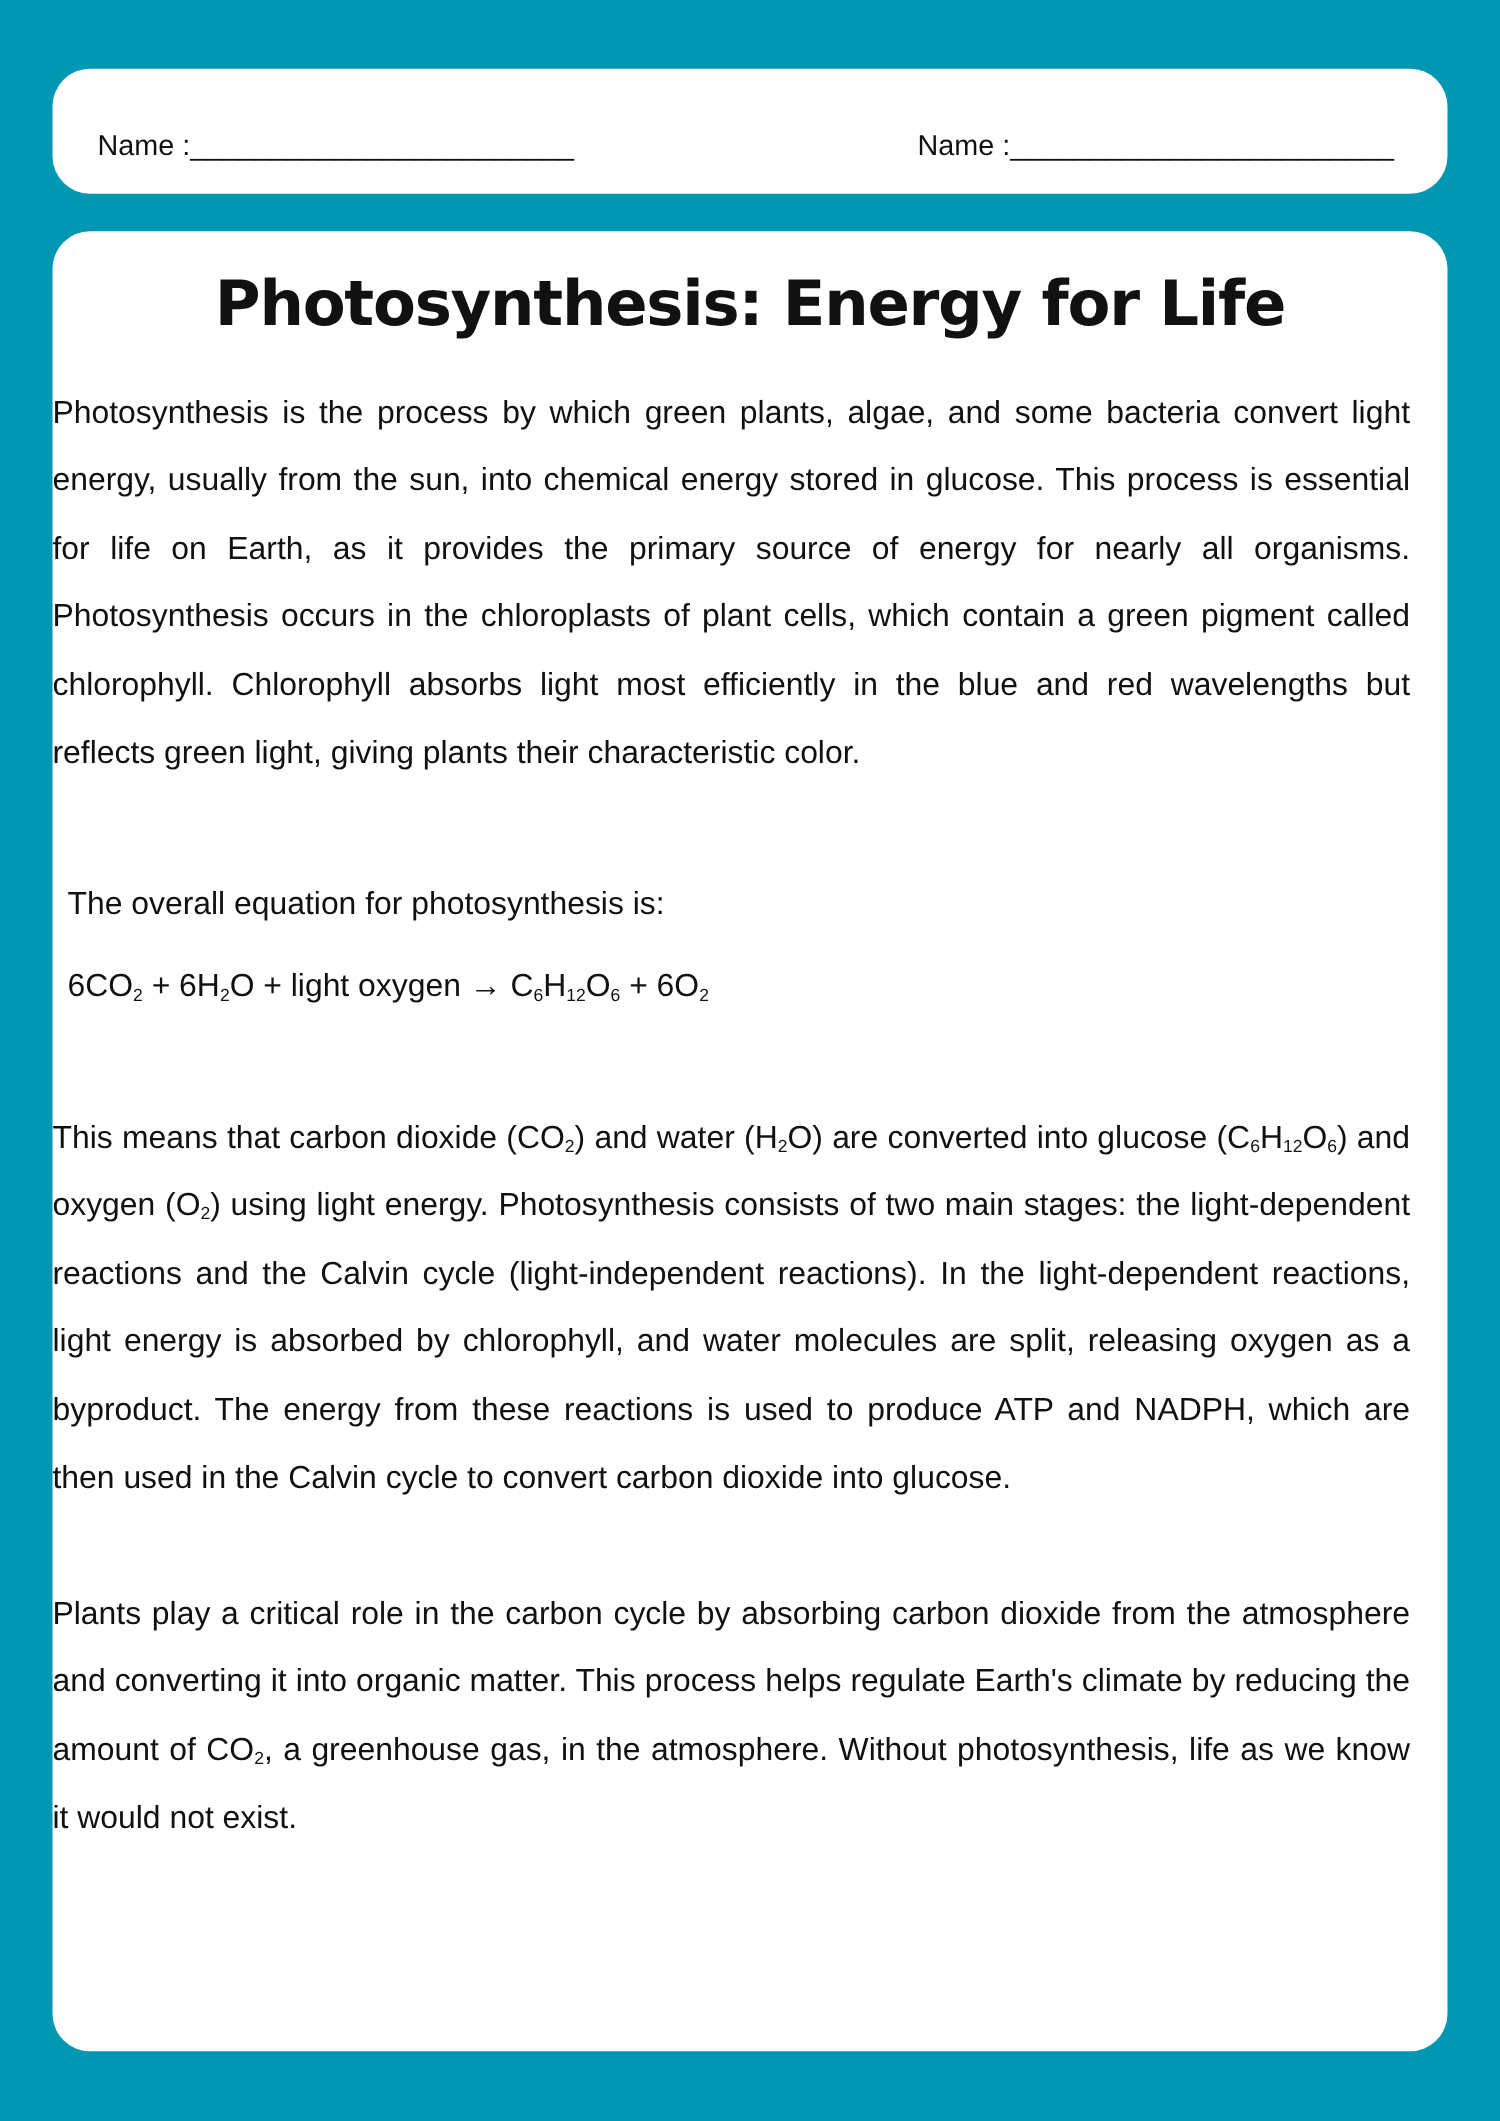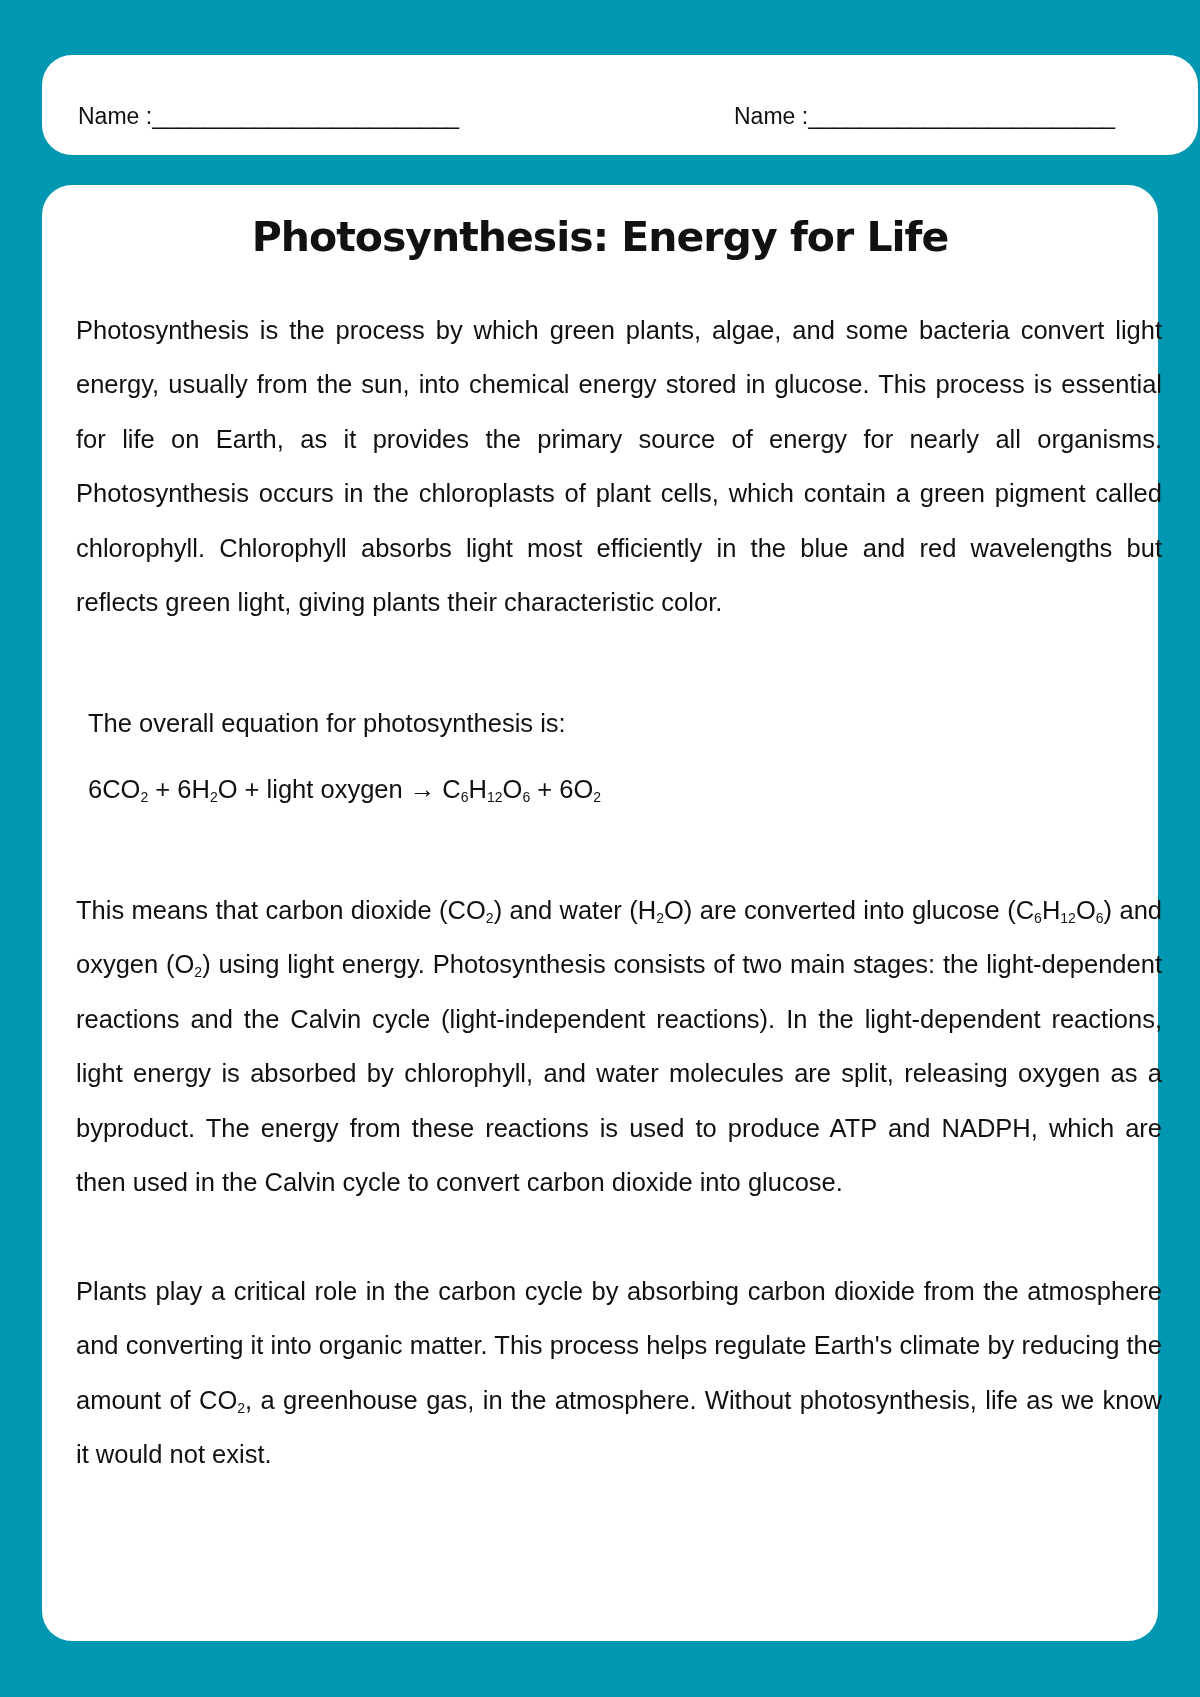--- a/index.html
+++ b/index.html
@@ -16,21 +16,20 @@
       color: #111;
     }
     .header-card {
       position: absolute;
       left: 42px;
       top: 55px;
       width: 1116px;
       height: 100px;
       background: #ffffff;
       border-radius: 30px;
-      padding-left: 40px;
     }
     .field {
       position: absolute;
       top: 50px;
       font-size: 23px;
       line-height: 1;
       white-space: nowrap;
     }
     .field.name { left: 36px; }
     .field.date { left: 692px; }
@@ -44,27 +43,27 @@
       border-radius: 30px;
     }
     .title {
       position: absolute;
       top: 28px;
       left: 0;
       width: 100%;
       text-align: center;
       font-family: "DejaVu Sans", sans-serif;
       font-weight: bold;
-      font-size: 41px;
+      font-size: 50px;
       letter-spacing: -1px;
       line-height: 1.2;
     }
     .body-text {
       position: absolute;
-      left: 34px;
+      left: 0;
       top: 118px;
       width: 1086px;
       font-size: 25.5px;
       line-height: 54.4px;
     }
     .para {
       margin: 0;
       text-align: justify;
     }
     .gap {

